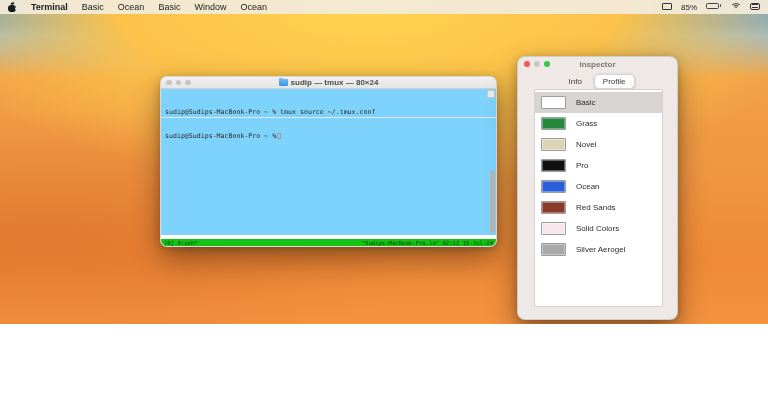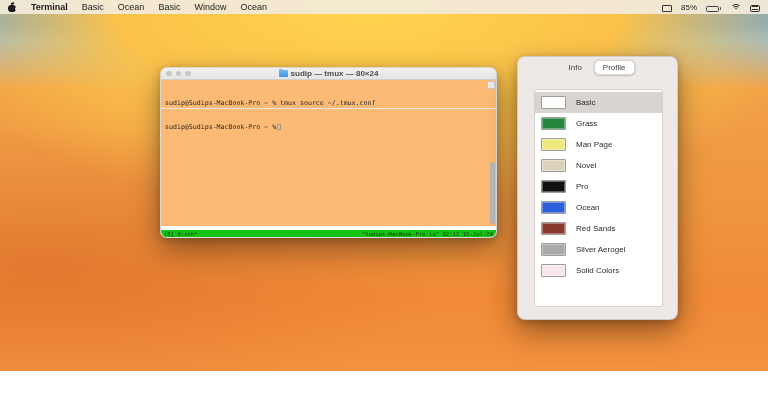--- a/index.html
+++ b/index.html
@@ -1,30 +1,30 @@
 <!DOCTYPE html>
 <html><head>
 <meta charset="utf-8">
 <style>
   * { margin:0; padding:0; box-sizing:border-box; }
   html,body { width:768px; height:419px; overflow:hidden; font-family:"Liberation Sans",sans-serif; }
-  .desktop { position:relative; width:768px; height:371px; overflow:hidden;
+  .desktop { position:relative; width:768px; height:324px; overflow:hidden;
     background:
       radial-gradient(75% 55% at 6% 72%, rgba(212,102,38,.50), rgba(212,102,38,0) 70%),
       radial-gradient(92% 88% at 48% 0%, #ffd44f 0%, #fcc24a 36%, rgba(248,168,62,0) 66%),
       linear-gradient(180deg, #5f9fd8 0%, #6aa6dc 7%, #8dbbe2 11%, rgba(95,159,216,0) 24%),
       linear-gradient(180deg, #f2a74b 0%, #ef9640 55%, #f08a36 80%, #f4923f 100%);
   }
 
   
   .menubar { position:absolute; left:0; top:0; width:768px; height:14px;
     background:rgba(243,235,219,.92); display:flex; align-items:center;
     font-size:9px; color:#1c1c1c; padding:0 8px; z-index:50; }
   .menubar .left { display:flex; align-items:center; gap:14px; }
-  .menubar .right { margin-left:auto; display:flex; align-items:flex-end; gap:9px; }
+  .menubar .right { margin-left:auto; display:flex; align-items:flex-start; gap:9px; }
   .menu-item { cursor:default; }
   .menu-item.app { font-weight:bold; }
   .apple { position:relative; width:9px; height:10px; }
   .apple .body { position:absolute; left:0; bottom:0; width:8px; height:7px; background:#1c1c1c; border-radius:45% 45% 48% 48%; }
   .apple .bite { position:absolute; right:-1px; bottom:2px; width:3px; height:3px; background:#f3ebdb; border-radius:50%; }
   .apple .leaf { position:absolute; left:3px; top:0; width:3px; height:3px; background:#1c1c1c; border-radius:80% 0 80% 0; transform:rotate(20deg); }
   .mb-ico { display:inline-block; position:relative; }
   .display-ico { width:10px; height:7px; border:1px solid #333; border-radius:1px; }
   .battery { display:flex; align-items:center; }
   .battery .shell { width:13px; height:6px; border:1px solid #444; border-radius:1.5px; padding:.5px; }
@@ -37,28 +37,28 @@
   .wifi i.a3 { width:3px; height:3px; top:4.8px; border-width:1.6px; }
   .cc-ico { width:10px; height:7px; border:1px solid #333; border-radius:2px; display:flex; flex-direction:column; justify-content:space-around; padding:0 1px; }
   .cc-ico i { height:1px; background:#333; display:block; }
   .mb-pct { font-size:8px; color:#222; }
 
   
   .window { position:absolute; border-radius:7px; box-shadow:0 12px 30px rgba(0,0,0,.38), 0 2px 8px rgba(0,0,0,.22); }
   .tl { width:6px; height:6px; border-radius:50%; display:inline-block; }
 
   
-  .terminal { left:160px; top:67px; width:337px; height:171px; background:#fff; border:1px solid rgba(0,0,0,.15); }
+  .terminal { left:160px; top:76px; width:337px; height:171px; background:#fff; border:1px solid rgba(0,0,0,.15); }
   .terminal .titlebar { height:12px; background:linear-gradient(#f2f1f0,#e7e5e4); border-bottom:1px solid #d2d0cf; border-radius:6px 6px 0 0; display:flex; align-items:center; padding:0 5px; position:relative; }
   .terminal .lights { display:flex; gap:4px; }
   .terminal .tl { background:#c8c6c4; width:5.5px; height:5.5px; }
   .terminal .title { position:absolute; left:0; right:0; text-align:center; font-size:8px; font-weight:bold; color:#4c4c4c; display:flex; justify-content:center; align-items:center; gap:3px; }
   .proxy-folder { width:9px; height:7px; background:linear-gradient(#6fb8f5,#3b93e8); border-radius:1px; position:relative; display:inline-block; }
   .proxy-folder:before { content:""; position:absolute; top:-1.5px; left:0; width:4px; height:2px; background:#6fb8f5; border-radius:1px 1px 0 0; }
-  .term-body { position:relative; height:146px; background:#fdba74; overflow:hidden; }
+  .term-body { position:relative; height:146px; background:#7dd3fc; overflow:hidden; }
   .term-text { font-family:"DejaVu Sans Mono",monospace; font-size:6.6px; line-height:8px; color:#2a2a2a; padding:3px 4px 0 4px; white-space:pre; }
   .cursor-hollow { display:inline-block; width:4px; height:6.5px; border:1px solid #9a9a9a; vertical-align:-1px; margin-left:1px; }
   .term-hr { position:absolute; left:0; right:0; top:28px; height:1px; background:#e6e6e6; }
   .scroll-widget { position:absolute; top:1px; right:1px; width:8px; height:8px; background:#eceaea; border:1px solid #c9c7c7; border-radius:1px; }
   .scroll-thumb { position:absolute; right:1px; top:82px; width:5px; height:62px; background:#b6b6b6; border-radius:3px; }
   .tmux-bar { position:absolute; left:0; right:0; bottom:0; height:7px; border-radius:0 0 6px 6px; display:flex; justify-content:space-between; align-items:center; font-family:"DejaVu Sans Mono",monospace; font-size:5.6px; color:#063b06; padding:0 3px; white-space:nowrap; overflow:hidden; }
 
   
   .inspector { left:517px; top:56px; width:161px; height:264px; background:#eee9e6; border:1px solid rgba(0,0,0,.12); border-radius:8px; }
   .inspector .titlebar { height:14px; position:relative; display:flex; align-items:center; padding:0 6px; }
@@ -198,60 +198,64 @@
       <div class="scroll-widget"></div>
       <div class="scroll-thumb"></div>
     </div>
     <div class="tmux-bar" style="background-color: rgb(21, 195, 21);">
       <span>[0] 0:zsh*</span>
       <span>"Sudips-MacBook-Pro.lo" 02:12 15-Jul-24</span>
     </div>
   </div>
 
   <div class="window inspector">
+    <div class="titlebar">
+      <div class="lights">
+        <span class="tl red"></span>
+        <span class="tl yellow"></span>
+        <span class="tl green"></span>
+      </div>
+      <div class="title">Inspector</div>
+    </div>
     <div class="tabbar">
       <span class="tab">Info</span>
       <span class="tab selected">Profile</span>
     </div>
     <div class="profile-list">
       <div class="profile-row selected">
         <span class="swatch" style="background-color: rgb(255, 255, 255);"></span>
         <span class="profile-name">Basic</span>
       </div>
       <div class="profile-row">
         <span class="swatch" style="background-color: rgb(38, 134, 59);"></span>
         <span class="profile-name">Grass</span>
       </div>
       <div class="profile-row">
-        <span class="swatch" style="background-color: rgb(239, 232, 124);"></span>
-        <span class="profile-name">Man Page</span>
-      </div>
-      <div class="profile-row">
         <span class="swatch" style="background-color: rgb(220, 211, 184);"></span>
         <span class="profile-name">Novel</span>
       </div>
       <div class="profile-row">
         <span class="swatch" style="background-color: rgb(16, 16, 16);"></span>
         <span class="profile-name">Pro</span>
       </div>
       <div class="profile-row">
         <span class="swatch" style="background-color: rgb(42, 95, 215);"></span>
         <span class="profile-name">Ocean</span>
       </div>
       <div class="profile-row">
         <span class="swatch" style="background-color: rgb(138, 58, 43);"></span>
         <span class="profile-name">Red Sands</span>
       </div>
       <div class="profile-row">
+        <span class="swatch" style="background-color: rgb(247, 230, 236);"></span>
+        <span class="profile-name">Solid Colors</span>
+      </div>
+      <div class="profile-row">
         <span class="swatch" style="background-color: rgb(169, 169, 169);"></span>
         <span class="profile-name">Silver Aerogel</span>
-      </div>
-      <div class="profile-row">
-        <span class="swatch" style="background-color: rgb(247, 230, 236);"></span>
-        <span class="profile-name">Solid Colors</span>
       </div>
     </div>
   </div>
 
   <div class="dock">
     <div class="dock-item">
       <div class="ic finder">
           <span class="eye l"></span>
           <span class="eye r"></span>
           <span class="smile"></span>

